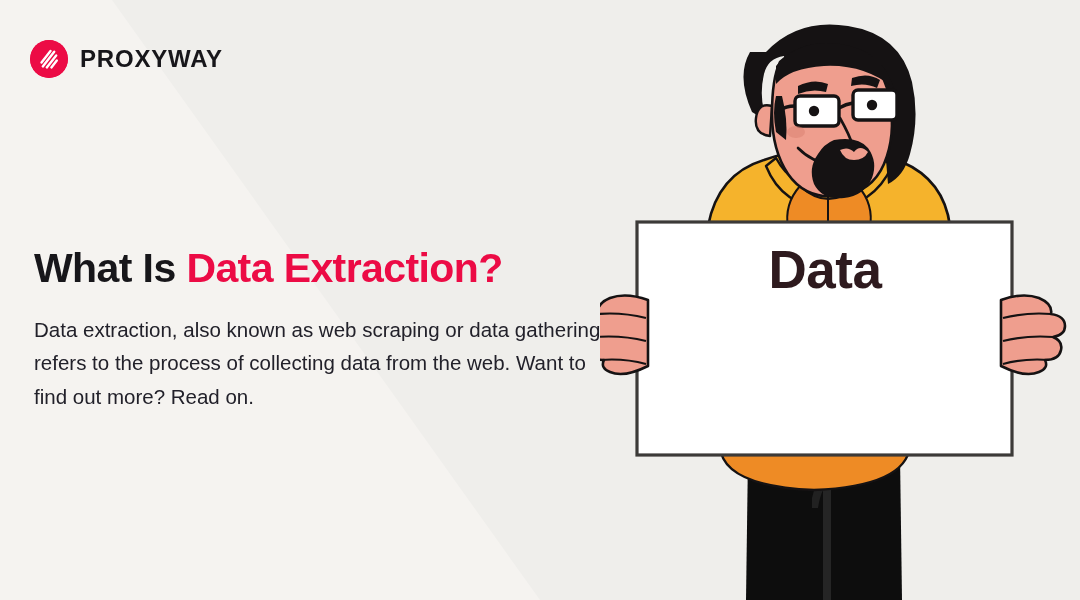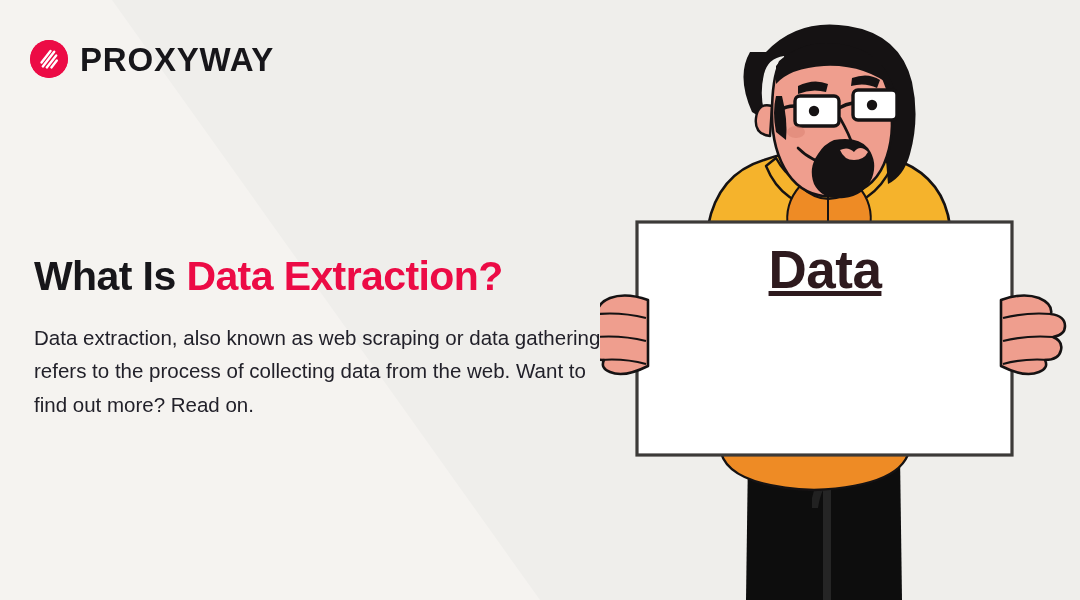--- a/index.html
+++ b/index.html
@@ -44,41 +44,41 @@
     width: 38px;
     height: 38px;
     border-radius: 50%;
     background: #ec0b45;
     position: relative;
     overflow: hidden;
     flex: none;
   }
   .logo-mark svg { display: block; }
   .logo-word {
-    font-size: 33px;
+    font-size: 24px;
     font-weight: 700;
     letter-spacing: 0.8px;
     color: #17161a;
     line-height: 1;
   }
 
   
   .copy {
     position: absolute;
     left: 34px;
     top: 238px;
     width: 580px;
   }
   .headline {
     font-size: 41px;
     font-weight: 700;
     letter-spacing: -0.6px;
     line-height: 1.1;
     color: #17161a;
-    margin: 16px 0 22px 0;
+    margin: 8px 0 22px 0;
     white-space: nowrap;
   }
   .headline .accent { color: #ec0b45; }
   .lede {
     font-size: 20.5px;
     line-height: 1.62;
     color: #22212a;
     margin: 0;
     font-weight: 400;
   }
@@ -103,21 +103,20 @@
     left: 637px;
     top: 240px;
     width: 376px;
     text-align: center;
     color: #2e1a1e;
     font-size: 53px;
     font-weight: 700;
     line-height: 1.12;
     letter-spacing: -0.5px;
     pointer-events: none;
-    text-decoration: underline;
   }
   .sign-text .l1, .sign-text .l2 { display: block; }
 </style>
 </head>
 <body>
 
 <div id="canvas">
 
   <div class="bg-wedge"></div>
 

